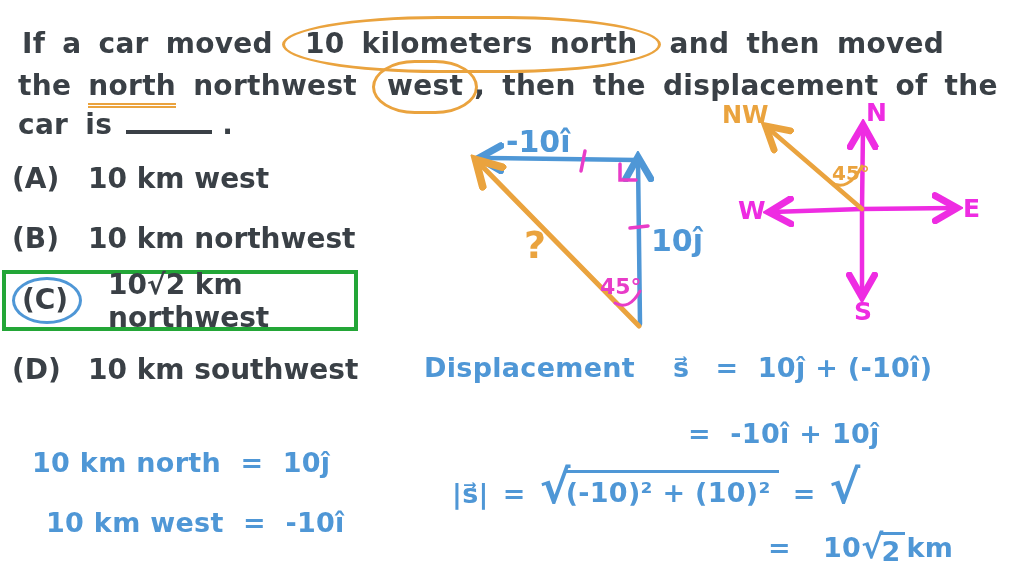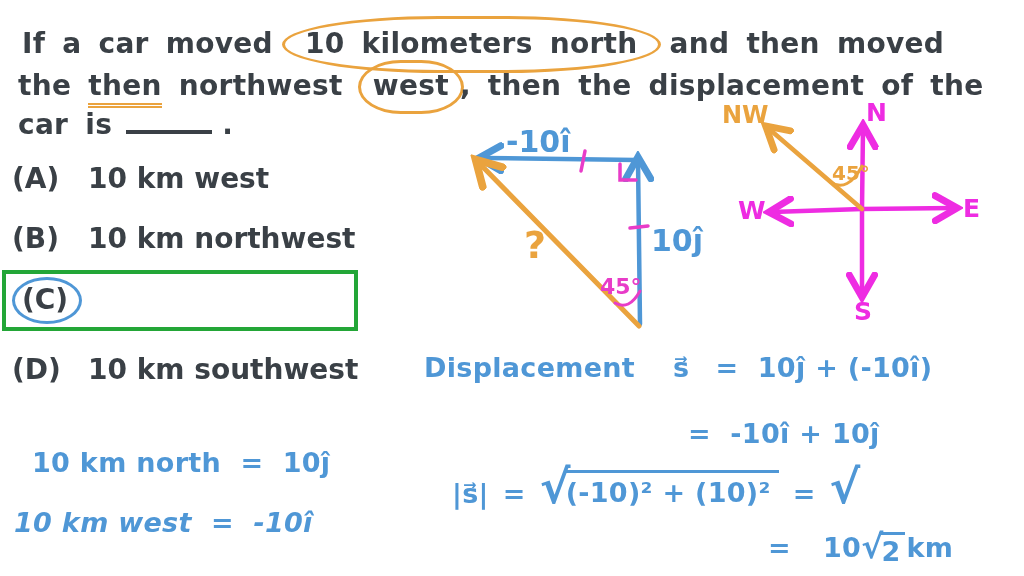--- a/index.html
+++ b/index.html
@@ -34,49 +34,50 @@
 <div id="board">
 
   <div class="abs q ink hand" style="left:22px; top:24px;">
     <span>If a car moved</span>
     <span class="circle big"><span>10 kilometers north</span></span>
     <span>and then moved</span>
   </div>
 
   <div class="abs q ink hand" style="left:18px; top:66px;">
     <span>the</span>
-    <span class="dunder">then</span>
+    <span class="dunder">north</span>
     <span>northwest</span>
     <span class="circle small"><span>west</span></span><span>, then the displacement of the</span>
   </div>
 
   <div class="abs q ink hand" style="left:18px; top:106px;">
     <span>car is</span><span class="blank"></span><span>.</span>
   </div>
 
   <div class="abs opt ink hand" style="left:12px; top:162px;">
     <span class="opt-letter">(A)</span>
     <span>10 km west</span>
   </div>
   <div class="abs opt ink hand" style="left:12px; top:222px;">
     <span class="opt-letter">(B)</span>
     <span>10 km northwest</span>
   </div>
   <div class="answer-box">
     <div class="opt ink hand">
       <span class="opt-letter ring"><span>(C)</span></span>
+      <span>10√2 km northwest</span>
     </div>
   </div>
   <div class="abs opt ink hand" style="left:12px; top:353px;">
     <span class="opt-letter">(D)</span>
     <span>10 km southwest</span>
   </div>
 
   <div class="abs eq blue" style="left:32px; top:447px;">10 km north  =  10ĵ</div>
-  <div class="abs eq blue" style="left:14px; top:507px;font-style:italic;">10 km west  =  -10î</div>
+  <div class="abs eq blue" style="left:46px; top:507px;">10 km west  =  -10î</div>
 
   <div class="abs" style="left:440px; top:118px;">
     <svg width="280" height="230" viewBox="0 0 280 230">
       <defs>
         <marker id="ab" viewBox="0 0 10 10" refX="7" refY="5" markerWidth="7" markerHeight="7" orient="auto-start-reverse">
           <path d="M1,1 L8,5 L1,9" fill="none" stroke="#4f97d6" stroke-width="2.2" stroke-linecap="round"></path>
         </marker>
         <marker id="ao" viewBox="0 0 10 10" refX="7" refY="5" markerWidth="7" markerHeight="7" orient="auto-start-reverse">
           <path d="M1,1 L8,5 L1,9" fill="none" stroke="#eaa33e" stroke-width="2.2" stroke-linecap="round"></path>
         </marker>

